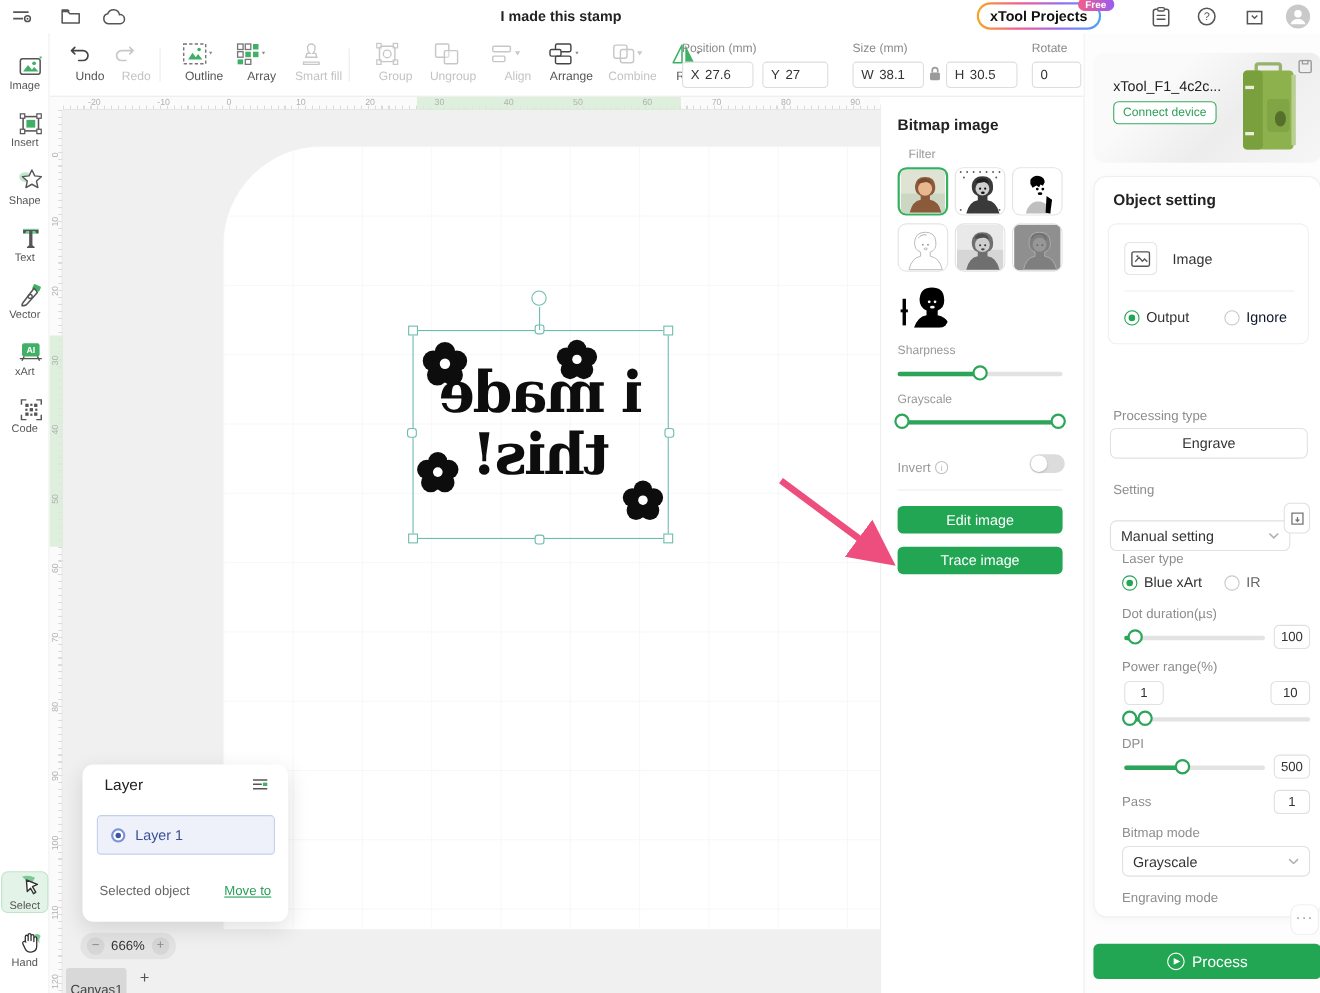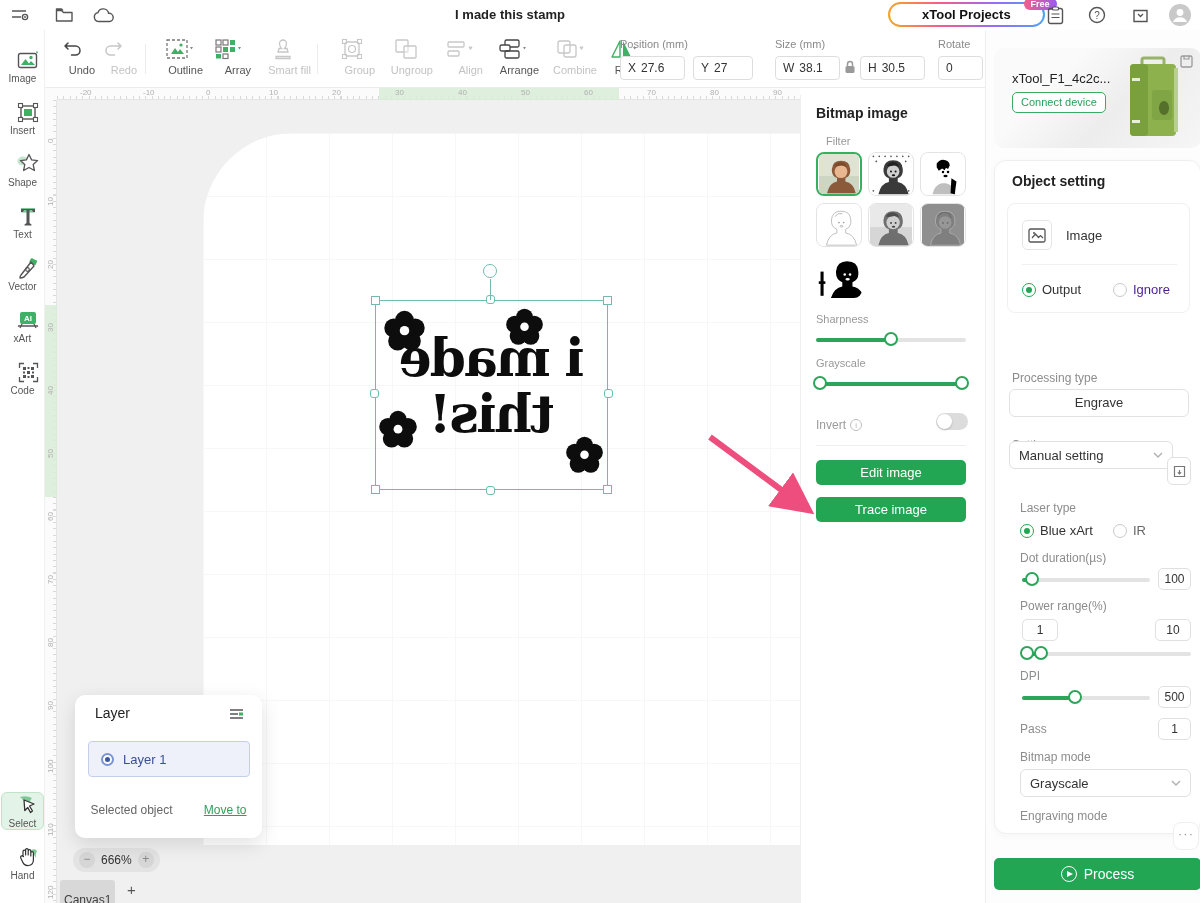--- a/index.html
+++ b/index.html
@@ -6,21 +6,21 @@
   html,body { width:1200px; height:903px; overflow:hidden; font-family:"Liberation Sans", sans-serif; background:#fff; }
   .abs { position:absolute; }
   #app { position:relative; width:1200px; height:903px; background:#fff; }
 
   
   #topbar { position:absolute; left:0; top:0; width:1200px; height:30px; background:#fff; z-index:30; }
   .tb-icon { position:absolute; top:4px; width:24px; height:22px; display:flex; align-items:center; justify-content:center; cursor:pointer; }
   #doc-title { position:absolute; top:7px; left:0; width:1020px; text-align:center; font-size:13px; font-weight:bold; color:#222; }
   #projects-pill-wrap { position:absolute; left:888px; top:2px; padding:2px; border-radius:16px;
       background:linear-gradient(90deg,#f5a623,#f35d8a,#9a6bf3,#4aa3f5); }
-  #projects-pill { background:#fff; border-radius:14px; padding:3px 32px; font-size:13px; font-weight:bold; color:#111; cursor:pointer; }
+  #projects-pill { background:#fff; border-radius:14px; padding:3px 10px; font-size:13px; font-weight:bold; color:#111; cursor:pointer; }
   #free-badge { position:absolute; right:-12px; top:-4px; background:linear-gradient(90deg,#f35d8a,#9a5bf0); color:#fff;
       font-size:9px; font-weight:bold; padding:1px 7px; border-radius:8px; }
 
   
   #toolbar { position:absolute; left:45px; top:30px; width:940px; height:58px; background:#fff; border-bottom:1px solid #ececec; z-index:25; }
   .tool-item { position:absolute; top:6px; width:46px; text-align:right; cursor:pointer; }
   .tool-item .ticon { height:26px; display:flex; align-items:center; justify-content:center; }
   .tool-item .tlabel { font-size:11px; color:#555; margin-top:2px; white-space:nowrap; }
   .tool-item.disabled .tlabel { color:#c3c3c3; }
   .tool-item.disabled svg * { stroke:#c7c7c7 !important; fill-opacity:.4; }
@@ -705,29 +705,29 @@
               <path d="M4 10 l3.5-4 3 3.5 2-2 2.5 2.5" fill="none" stroke="#555" stroke-width="1.2"></path>
               <circle cx="6" cy="5" r="1" fill="#555"></circle>
             </svg>
         </div>
         <div id="obj-type-label">Image</div>
         <div id="obj-divider"></div>
         <div id="output-radio-row">
           <span class="radio checked"></span><span class="radio-row-label">Output</span>
         </div>
         <div id="ignore-radio-row">
-          <span class="radio"></span><span class="radio-row-label" style="color:#4c1d95">Ignore</span>
+          <span class="radio"></span><span class="radio-row-label" style="color:#0f172a">Ignore</span>
         </div>
       </div>
 
       <div class="rp-label" style="left:17px; top:210px">Processing type</div>
       <div id="engrave-btn">Engrave</div>
 
       <div class="rp-label" style="left:17px; top:277px">Setting</div>
-      <div class="select-box" style="left:14px; top:280px; width:164px">
+      <div class="select-box" style="left:14px; top:312px; width:164px">
         <span>Manual setting</span>
         <svg width="10" height="6" viewBox="0 0 10 6">
             <polyline points="1,1 5,5 9,1" fill="none" stroke="#b0b0b0" stroke-width="1.4"></polyline>
           </svg>
       </div>
       <div id="save-setting-btn">
         <svg width="13" height="13" viewBox="0 0 13 13">
             <path d="M1.5 4 v7.5 h10 V4 M1.5 4 v-2.5 h10 V4" fill="none" stroke="#777" stroke-width="1.2"></path>
             <path d="M6.5 5 v4 M4.8 7.3 l1.7 1.7 1.7-1.7" fill="none" stroke="#777" stroke-width="1.2"></path>
           </svg>

